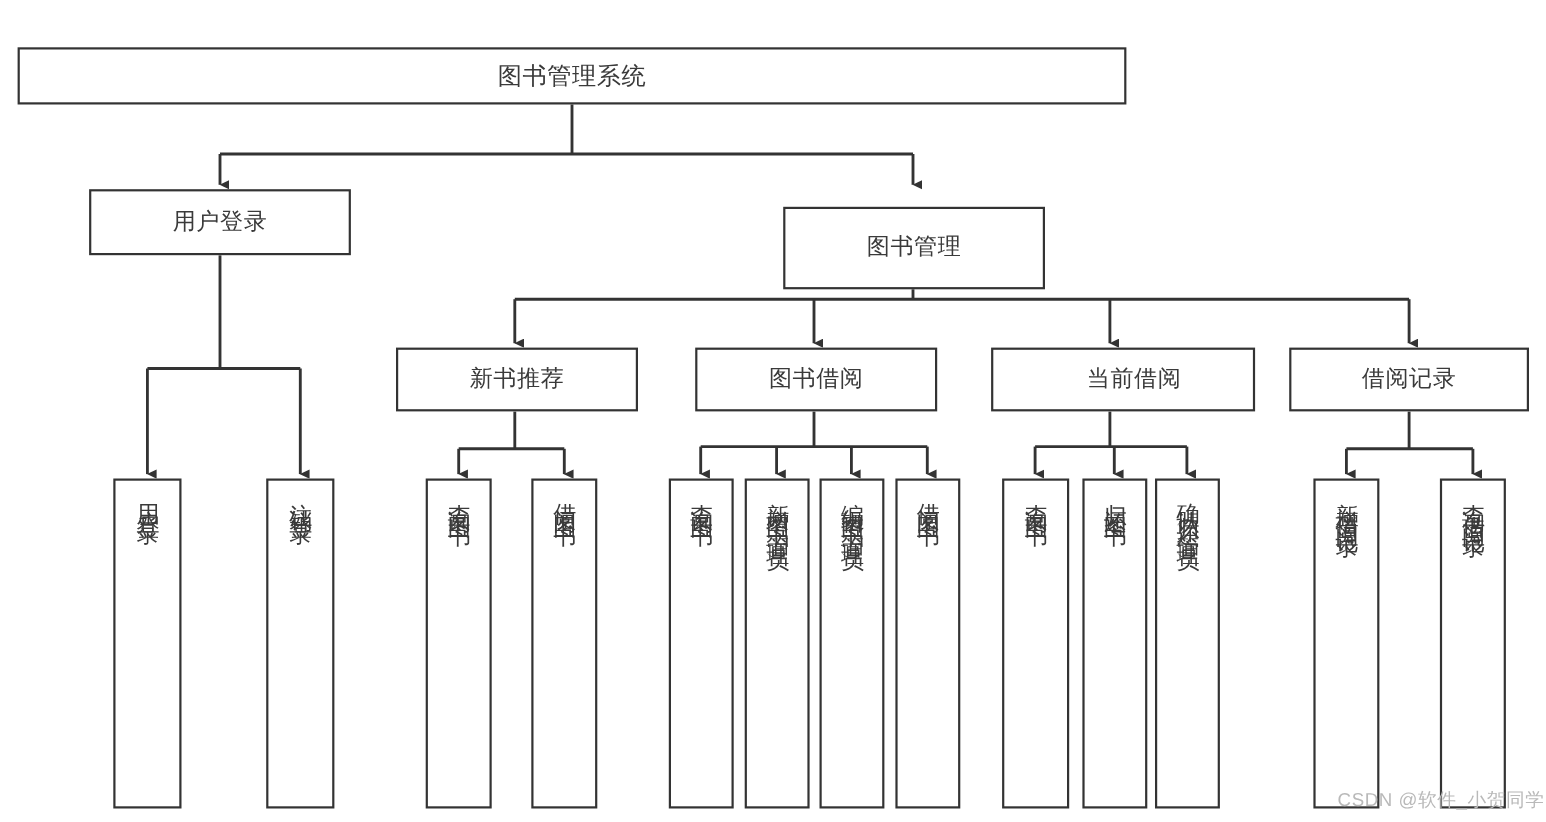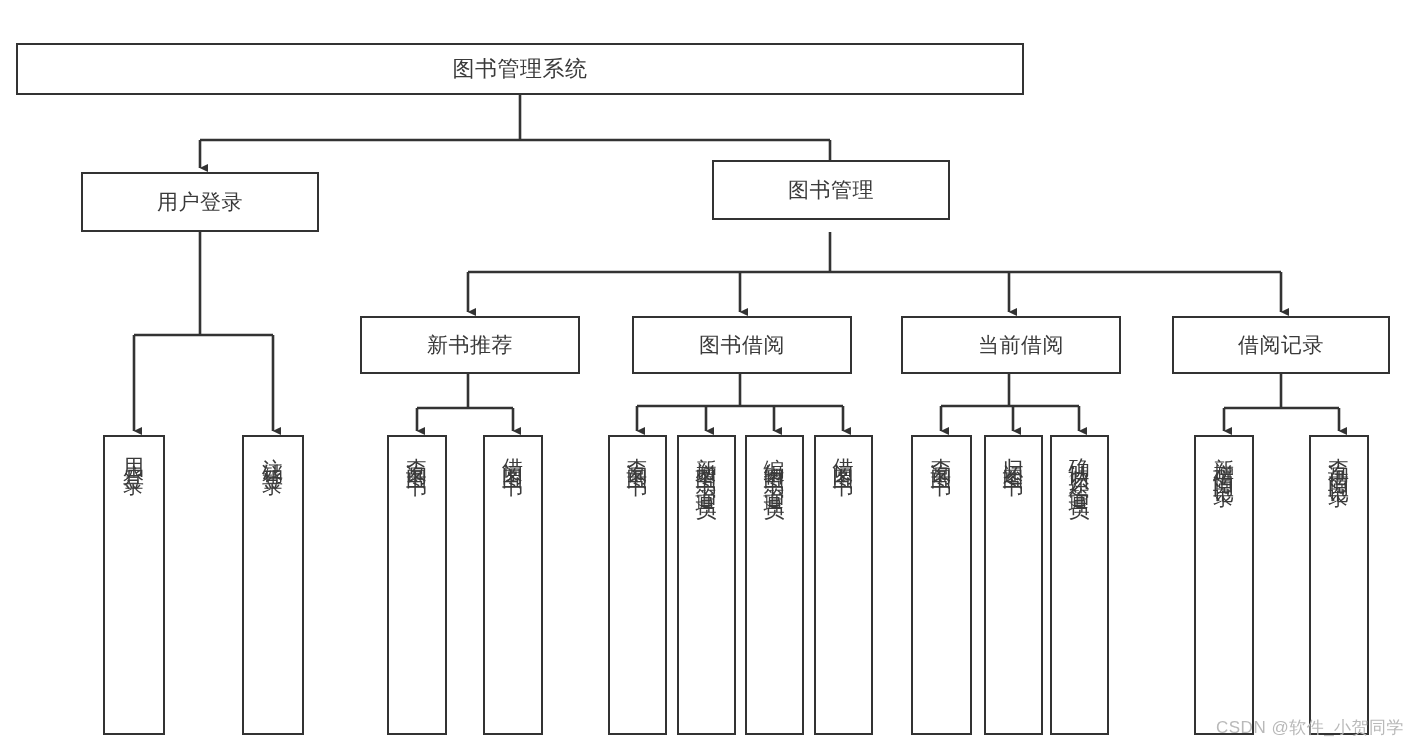--- a/index.html
+++ b/index.html
@@ -130,31 +130,31 @@
     </g>
   </svg>
 
   <div class="node horiz root" style="left: 16px; top: 16px; width: 1008px; height: 52px; margin-top: 27px;">
     <span class="label">图书管理系统</span>
   </div>
 
   <div class="node horiz" style="left: 81px; top: 172px; width: 238px; height: 60px;">
     <span class="label">用户登录</span>
   </div>
-  <div class="node horiz" style="left: 712px; top: 160px; width: 238px; height: 60px;">
+  <div class="node horiz" style="left: 712px; top: 188px; width: 238px; height: 75px;">
     <span class="label">图书管理</span>
   </div>
 
   <div class="node horiz" style="left: 632px; top: 316px; width: 220px; height: 58px;">
     <span class="label">图书借阅</span>
   </div>
   <div class="node horiz" style="left: 360px; top: 316px; width: 220px; height: 58px;">
     <span class="label">新书推荐</span>
   </div>
-  <div class="node horiz" style="left: 901px; top: 316px; width: 220px; height: 58px; padding-left: 20px;">
+  <div class="node horiz" style="left: 901px; top: 316px; width: 240px; height: 58px; padding-left: 20px;">
     <span class="label">当前借阅</span>
   </div>
   <div class="node horiz" style="left: 1172px; top: 316px; width: 218px; height: 58px;">
     <span class="label">借阅记录</span>
   </div>
 
   <div class="node vert" style="left: 103px; top: 435px; width: 62px; height: 300px;">
     <span class="label">用户登录</span>
   </div>
   <div class="node vert" style="left: 242px; top: 435px; width: 62px; height: 300px;">

